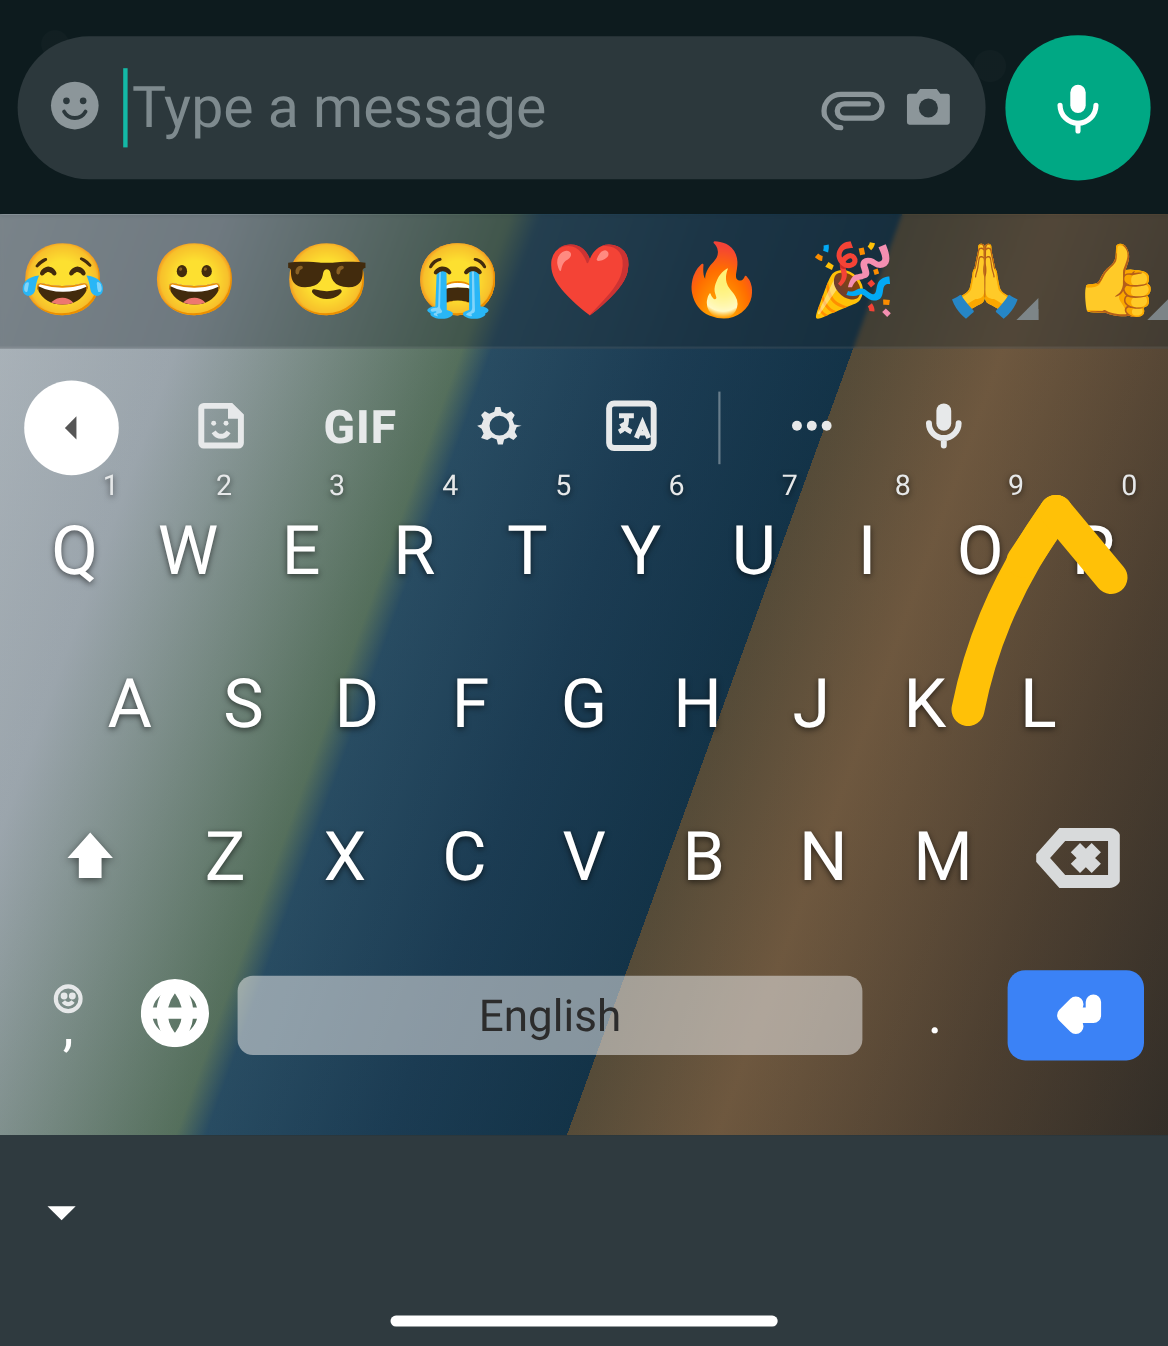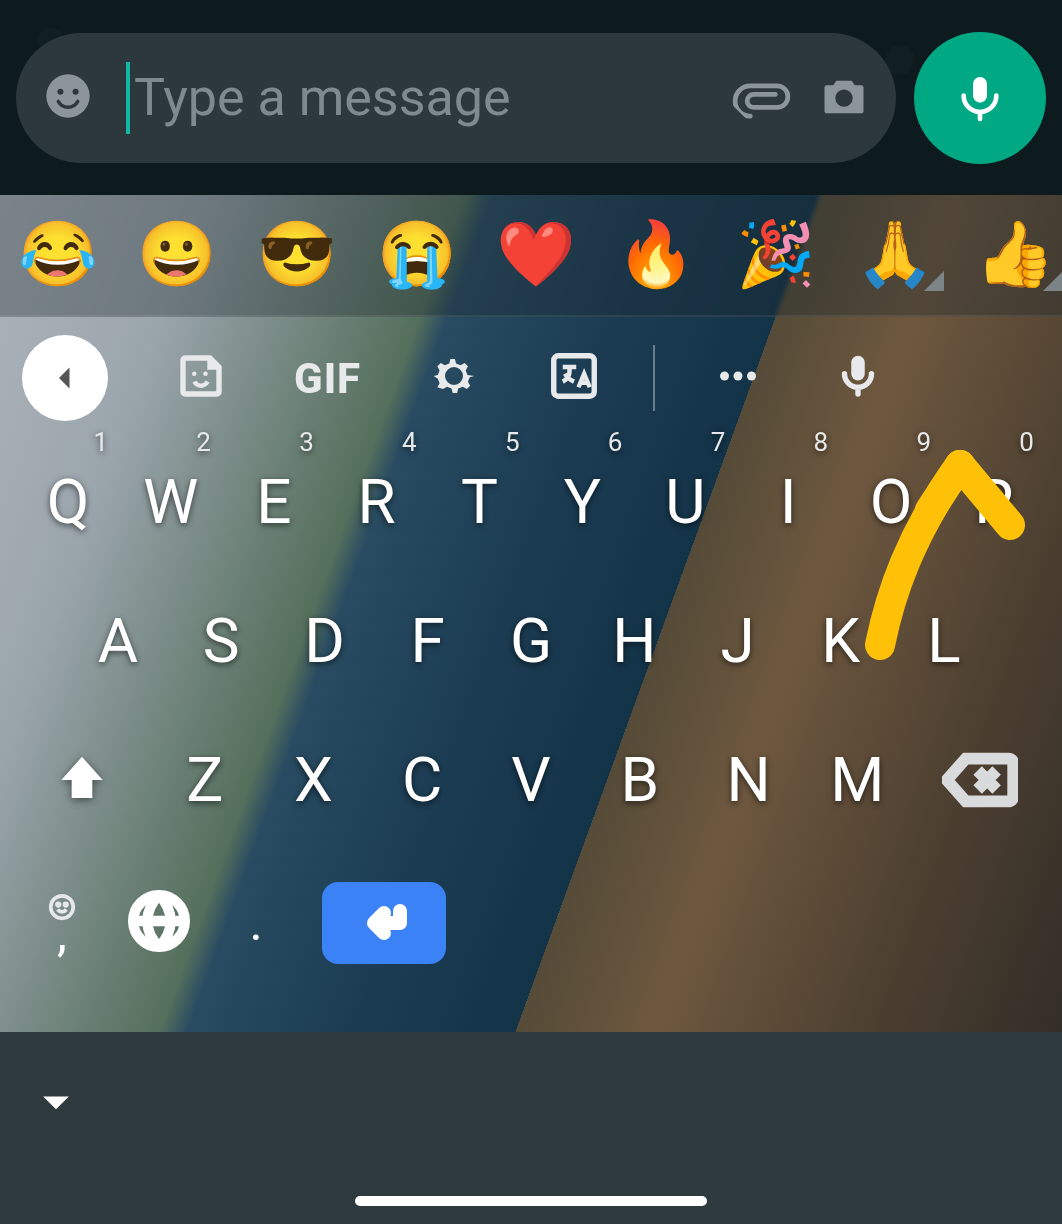--- a/index.html
+++ b/index.html
@@ -29,21 +29,21 @@
   }
   .msgbar {
     flex: 1;
     height: 130px;
     background: #2c383c;
     border-radius: 65px;
     display: flex;
     align-items: center;
     padding: 0 26px;
     position: relative;
-    gap: 32px;
+    gap: 18px;
   }
   .msgbar .icon svg { width: 52px; height: 52px; }
   .msgbar .emoji-ico svg { fill: #8c969a; }
   .input-slot {
     flex: 1;
     position: relative;
     display: flex;
     align-items: center;
   }
   .cursor {
@@ -96,20 +96,21 @@
     border-bottom-color: rgba(130,140,145,.9);
   }
 
   
   .sugg-row {
     height: 122px;
     display: flex;
     align-items: center;
     padding: 0 22px;
     gap: 66px;
+    margin-top: 11px;
   }
   .back-circle {
     width: 86px; height: 86px; background: #fff; border-radius: 50%;
     display:flex; align-items:center; justify-content:center;
   }
   .back-circle svg{ width:36px; height:36px; fill:#555; }
   .sugg-ico svg { width: 54px; height: 54px; fill:#e7e9ea; }
   .gif-label { font-size: 42px; font-weight: 800; color:#e7e9ea; letter-spacing:1px; }
   .sugg-row .divider { width:2px; height:66px; background:rgba(255,255,255,.35); margin:0 -10px 0 -14px;}
 
@@ -354,20 +355,21 @@
               <path d="M8.5 14c1 1.3 2.2 1.9 3.5 1.9s2.5-.6 3.5-1.9"></path>
             </svg></span>
         <span class="comma">,</span>
       </span>
       <span class="globe-key">
         <svg viewBox="0 0 24 24">
             <circle cx="12" cy="12" r="10"></circle>
             <path d="M2 12h20M12 2c3 3 4.5 6.5 4.5 10S15 19 12 22M12 2C9 5 7.5 8.5 7.5 12S9 19 12 22"></path>
           </svg>
       </span>
+      <span class="space-key">English</span>
       <span class="period-key">.</span>
       <span class="enter-key">
         <svg viewBox="0 0 24 24">
             <path d="M20 6v6H7m0 0l5-5m-5 5l5 5"></path>
           </svg>
       </span>
     </div>
   </div>
 
   <div class="annot">

